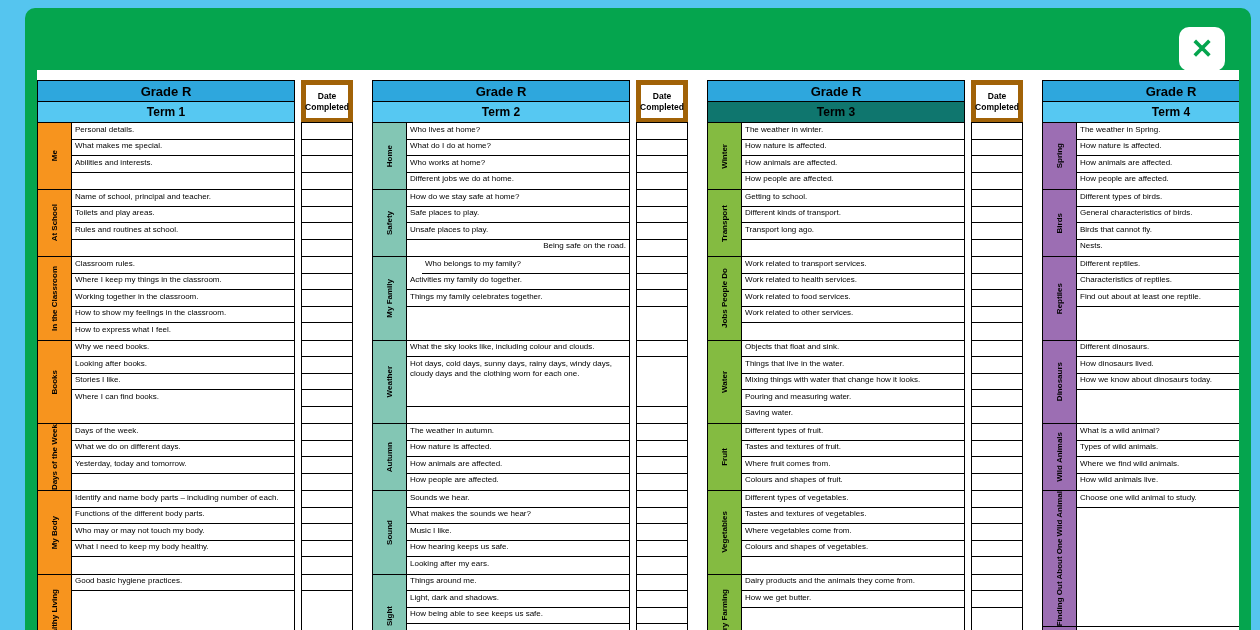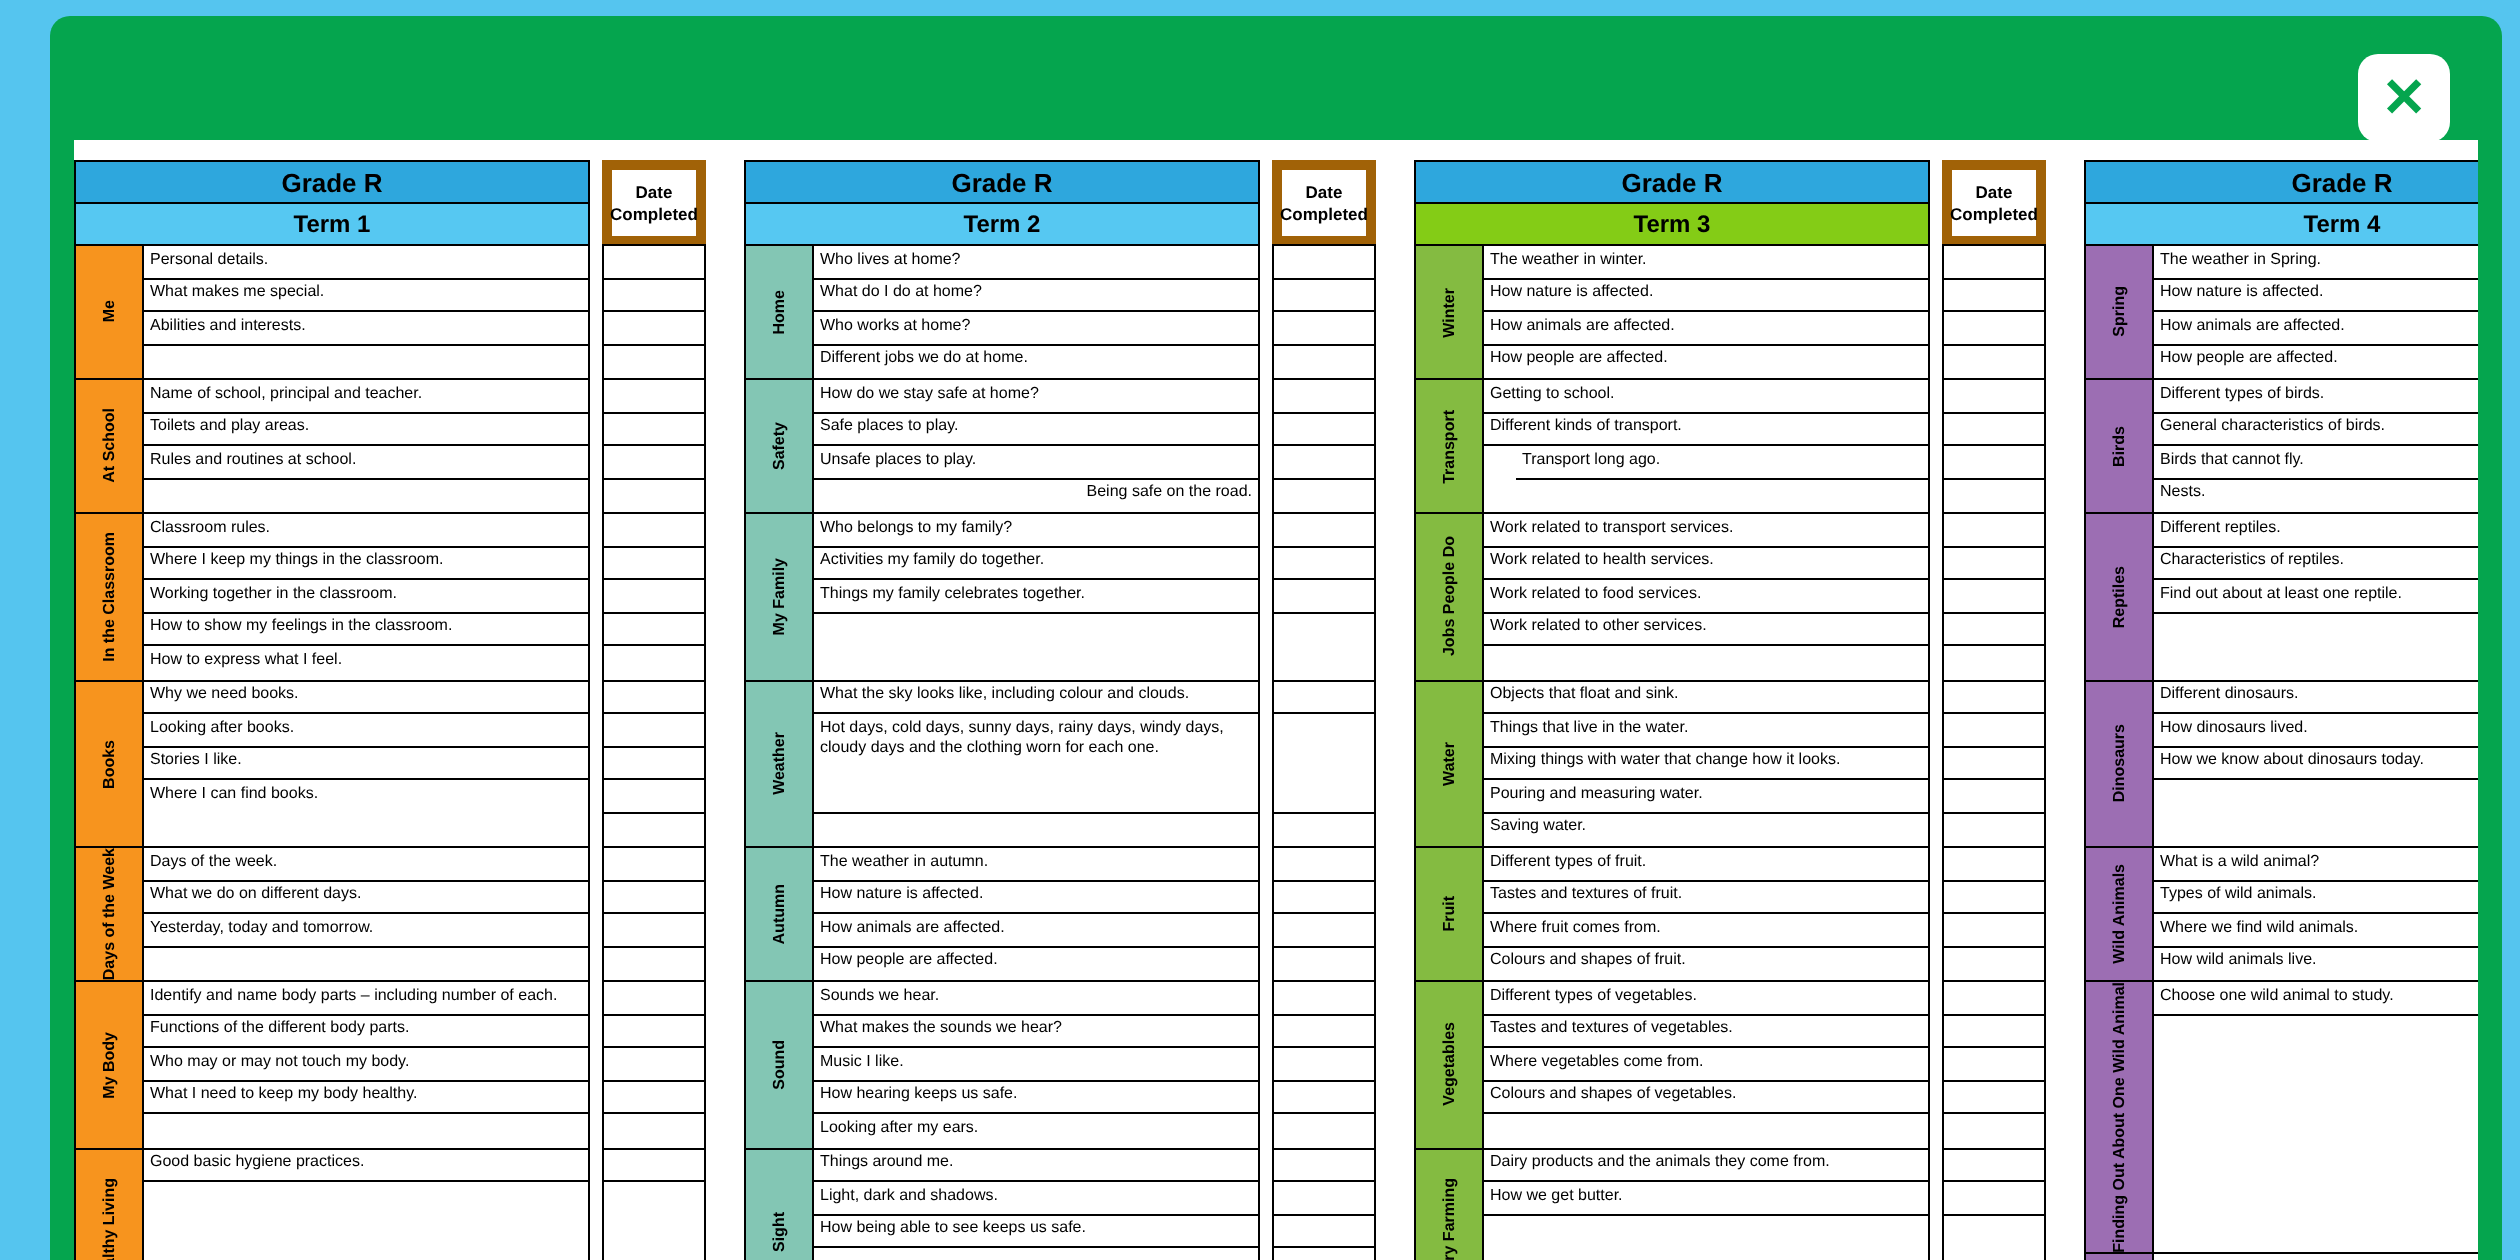--- a/index.html
+++ b/index.html
@@ -212,21 +212,21 @@
                 <div class="row" style="height: 16.5px;">Safe places to play.</div>
                 <div class="row" style="height: 16.5px;">Unsafe places to play.</div>
                 <div class="row noline" style="height: 16.5px; text-align: right;">Being safe on the road.</div>
               </div>
             </div>
             <div class="section">
               <div class="seclabel" style="background: rgb(131, 198, 180);">
                 <span>My Family</span>
               </div>
               <div class="rows" style="height: 82.5px;">
-                <div class="row" style="height: 16.5px;">Who belongs to my family?</div>
+                <div class="row" style="height: 16.5px; margin-left: 15px;">Who belongs to my family?</div>
                 <div class="row" style="height: 16.5px;">Activities my family do together.</div>
                 <div class="row" style="height: 16.5px;">Things my family celebrates together.</div>
               </div>
             </div>
             <div class="section">
               <div class="seclabel" style="background: rgb(131, 198, 180);">
                 <span>Weather</span>
               </div>
               <div class="rows" style="height: 82.5px;">
                 <div class="row" style="height: 16.5px;">What the sky looks like, including colour and clouds.</div>
@@ -306,40 +306,40 @@
             <div class="datesec" style="height: 84.5px;">
               <div class="daterow" style="height: 16.5px;"></div>
               <div class="daterow" style="height: 16.5px;"></div>
               <div class="daterow" style="height: 16.5px;"></div>
             </div>
           </div>
         </div>
         <div class="term">
           <div class="main-table">
             <div class="hdr hdr1" style="background: rgb(46, 167, 221);">Grade R</div>
-            <div class="hdr hdr2" style="background: #84cc16;">Term 3</div>
+            <div class="hdr hdr2" style="background: #0f766e;">Term 3</div>
             <div class="section">
               <div class="seclabel" style="background: rgb(132, 187, 65);">
                 <span>Winter</span>
               </div>
               <div class="rows" style="height: 66px;">
                 <div class="row" style="height: 16.5px;">The weather in winter.</div>
                 <div class="row" style="height: 16.5px;">How nature is affected.</div>
                 <div class="row" style="height: 16.5px;">How animals are affected.</div>
                 <div class="row noline" style="height: 16.5px;">How people are affected.</div>
               </div>
             </div>
             <div class="section">
               <div class="seclabel" style="background: rgb(132, 187, 65);">
                 <span>Transport</span>
               </div>
               <div class="rows" style="height: 66px;">
                 <div class="row" style="height: 16.5px;">Getting to school.</div>
                 <div class="row" style="height: 16.5px;">Different kinds of transport.</div>
-                <div class="row" style="height: 16.5px; margin-left: 16px;">Transport long ago.</div>
+                <div class="row" style="height: 16.5px;">Transport long ago.</div>
               </div>
             </div>
             <div class="section">
               <div class="seclabel" style="background: rgb(132, 187, 65);">
                 <span>Jobs People Do</span>
               </div>
               <div class="rows" style="height: 82.5px;">
                 <div class="row" style="height: 16.5px;">Work related to transport services.</div>
                 <div class="row" style="height: 16.5px;">Work related to health services.</div>
                 <div class="row" style="height: 16.5px;">Work related to food services.</div>

